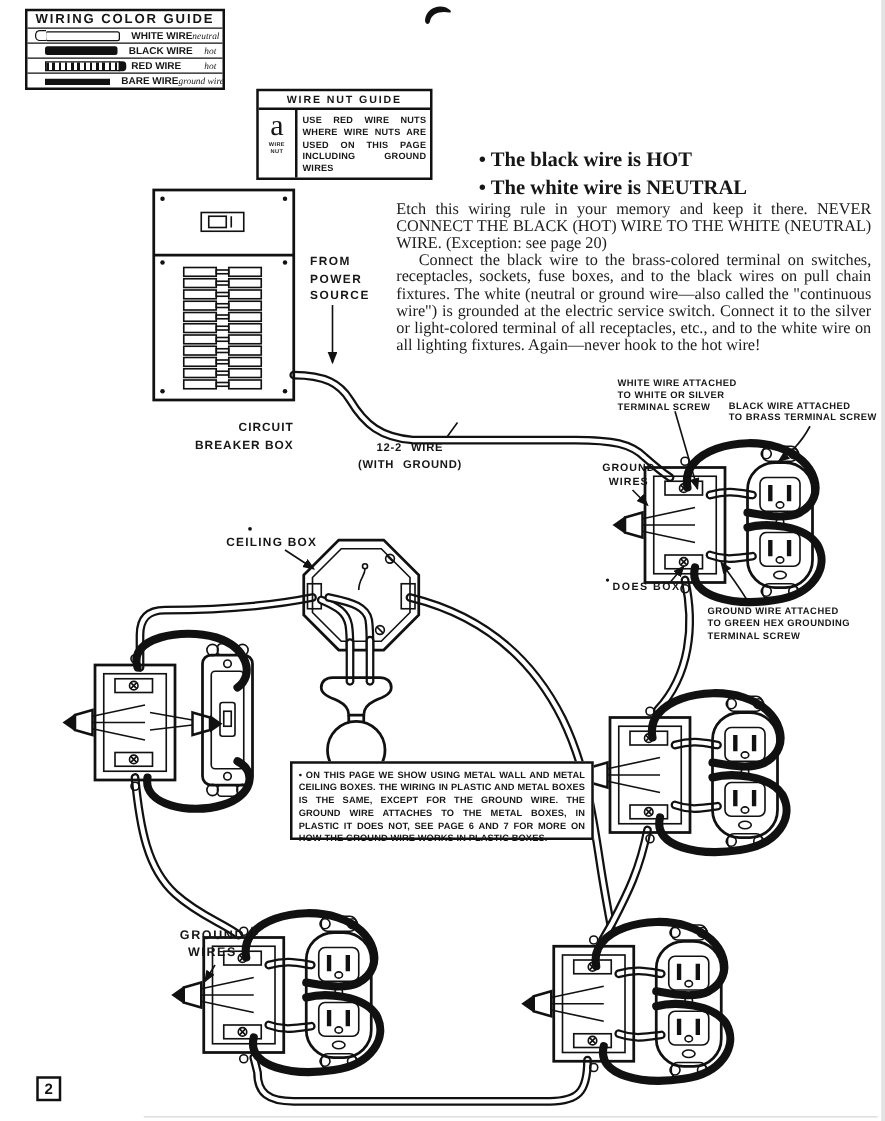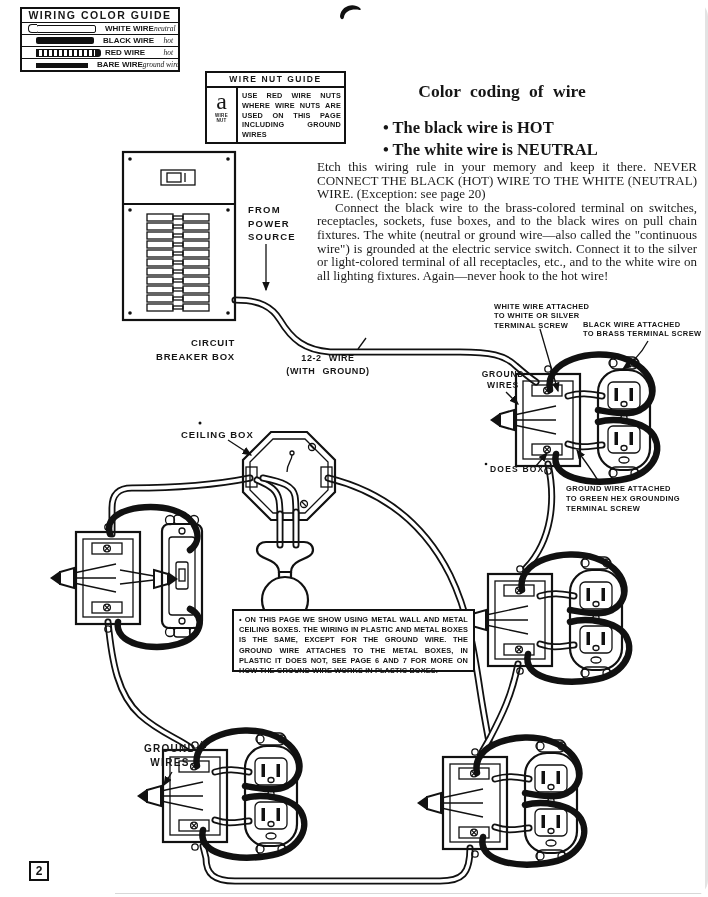--- a/index.html
+++ b/index.html
@@ -1,17 +1,17 @@
 <!DOCTYPE html>
 <html><head>
 <meta charset="utf-8">
 <style>
   html,body{margin:0;padding:0;background:#fff;}
   #page{position:relative;width:708px;height:897px;background:#fff;overflow:hidden;
-        font-family:"Liberation Sans",sans-serif;color:#161616;border-radius:17px;}
+        font-family:"Liberation Sans",sans-serif;color:#161616;}
   
   .guide{position:absolute;left:20px;top:7px;width:156px;border:2.2px solid #111;background:#fff;}
   .guide-title{font-weight:bold;font-size:10.5px;letter-spacing:1.5px;text-align:center;height:13px;line-height:13px;}
   .guide-row{display:flex;align-items:center;height:11px;border-top:1.4px solid #111;padding:0 5px 0 14px;}
   .wire{width:58px;height:8px;position:relative;flex:none;}
   .wire-white{border:1.5px solid #111;border-radius:2px;background:#fff;height:6px;}
   .wire-white::before{content:"";position:absolute;left:-9px;top:-1.5px;width:8px;height:7px;
         border:1.5px solid #111;border-right:none;border-radius:4px 0 0 4px;background:#fff;}
   .wire-black{background:#111;border-radius:2px;height:7px;}
   .wire-red{border:1px solid #111;height:6px;background:repeating-linear-gradient(90deg,#111 0 2px,#fff 2px 5px);}
@@ -288,21 +288,20 @@
     <div class="nut-body">
       <div class="nut-icon-cell">
         <span class="nut-glyph">a</span>
         <span class="nut-caption" style="white-space:pre-line;">WIRE
 NUT</span>
       </div>
       <div class="nut-text">USE RED WIRE NUTS WHERE WIRE NUTS ARE USED ON THIS PAGE INCLUDING GROUND WIRES</div>
     </div>
   </div>
 
-  <div class="cc-head">Color coding of wire</div>
   <div class="cc-bullets">• The black wire is HOT
 • The white wire is NEUTRAL</div>
 
   <div class="bodytext">
     <div class="p1">Etch this wiring rule in your memory and keep it there. NEVER CONNECT THE BLACK (HOT) WIRE TO THE WHITE (NEUTRAL) WIRE. (Exception: see page 20)</div>
     <div class="p2">Connect the black wire to the brass-colored terminal on switches, receptacles, sockets, fuse boxes, and to the black wires on pull chain fixtures. The white (neutral or ground wire—also called the "continuous wire") is grounded at the electric service switch. Connect it to the silver or light-colored terminal of all receptacles, etc., and to the white wire on all lighting fixtures. Again—never hook to the hot wire!</div>
   </div>
 
   <div class="lbl lbl-m" style="left:248px;top:203px;">FROM
 POWER

